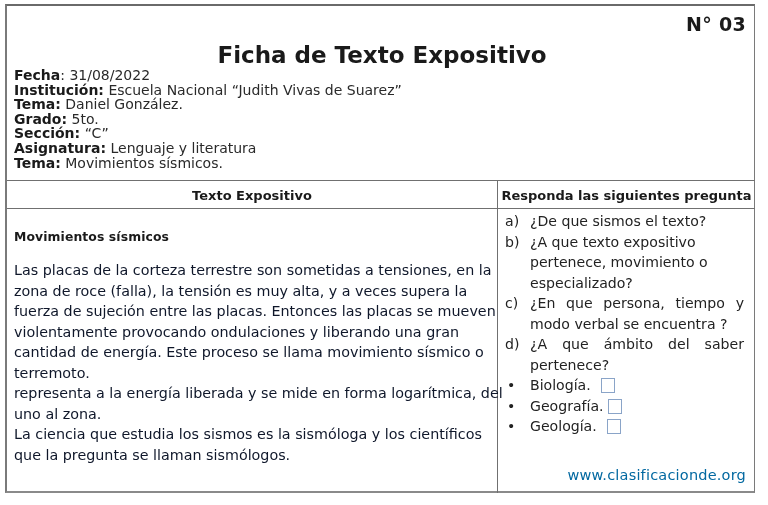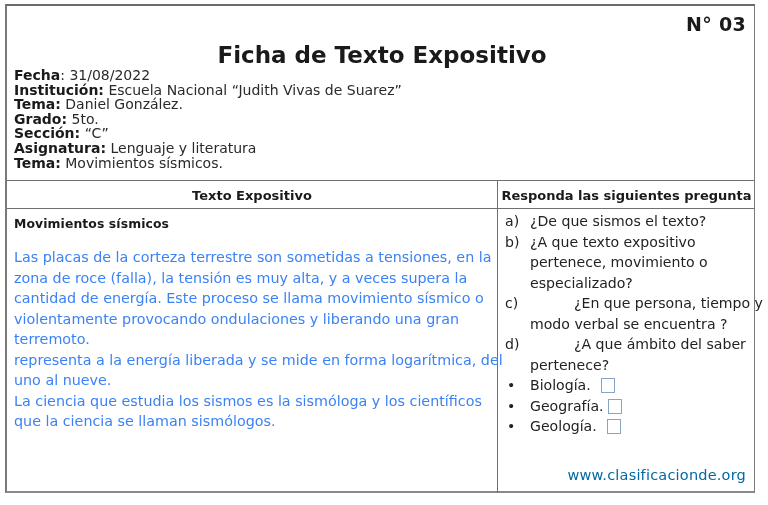--- a/index.html
+++ b/index.html
@@ -10,28 +10,28 @@
            border-right:1.5px solid #7a7a7a; border-bottom:2px solid #8a8a8a; box-sizing:border-box; }
   .number { position:absolute; right:8px; top:7px; font-size:19px; font-weight:bold; letter-spacing:0.3px; }
   .title { position:absolute; left:0; width:750px; top:36px; text-align:center; font-size:23px; font-weight:bold; }
   .meta { position:absolute; left:7px; top:62px; font-size:14px; line-height:14.6px; color:#2a2a2a; }
   .meta .row { white-space:nowrap; }
   .meta b { font-weight:bold; color:#1a1a1a; }
   .hline { position:absolute; left:0; height:0; border-top:1.5px solid #707070; width:748px; }
   .vline { position:absolute; top:175px; width:0; border-left:1.5px solid #707070; height:312px; }
   .colhead { position:absolute; top:176px; height:27px; line-height:27px; font-size:13px; font-weight:bold; text-align:center; color:#1a1a1a; }
   .left-body { position:absolute; left:7px; top:207px; width:480px; }
-  .subhead { font-size:12.4px; font-weight:bold; margin-top:3px; letter-spacing:0.1px; }
-  .para { font-size:14.3px; line-height:20.5px; margin-top:16px; color:#3b82f6; }
+  .subhead { font-size:12.4px; font-weight:bold; margin-top:16px; letter-spacing:0.1px; }
+  .para { font-size:14.3px; line-height:20.5px; margin-top:16px; color:#0f172a; }
   .para span { display:block; white-space:nowrap; }
   .right-body { position:absolute; left:496px; top:207px; width:252px; font-size:14.1px; line-height:20.5px; color:#222; }
   .q { position:relative; padding-left:32px; }
   .q .lbl { position:absolute; left:7px; top:0; }
   .q .txt span { display:block; white-space:nowrap; }
-  .just { text-align:justify; text-align-last:justify;margin-left:44px; }
+  .just { text-align:justify; text-align-last:justify; }
   .bul { position:relative; padding-left:32px; height:20.5px; white-space:nowrap; }
   .bul .dot { position:absolute; left:9px; top:0; }
   .chk { display:inline-block; width:14px; height:15px; border:1.2px solid #8aa4c8; vertical-align:-3px; margin-left:6px; box-sizing:border-box; }
   .watermark { position:absolute; right:8px; top:461px; font-size:14.5px; color:#0369a1; letter-spacing:0.2px; }
 </style>
 </head>
 <body>
 
 <div class="sheet">
   <div class="number">N° 03</div>
@@ -52,27 +52,28 @@
   <div class="vline" style="left:490px"></div>
 
   <div class="colhead" style="left:0;width:490px">Texto Expositivo</div>
   <div class="colhead" style="left:491px;width:257px">Responda las siguientes pregunta</div>
 
   <div class="left-body">
     <div class="subhead">Movimientos  sísmicos</div>
     <div class="para">
       <span>Las placas de la corteza terrestre son sometidas a tensiones, en la</span>
       <span>zona de roce (falla), la tensión es muy alta, y a veces supera la</span>
+      <span>fuerza de sujeción entre las placas. Entonces las placas se mueven</span>
+      <span>violentamente provocando ondulaciones y liberando una gran</span>
       <span>cantidad de energía. Este proceso se llama movimiento sísmico o</span>
-      <span>violentamente provocando ondulaciones y liberando una gran</span>
       <span>terremoto.</span>
       <span>representa a la energía liberada y se mide en forma logarítmica, del</span>
-      <span>uno al nueve.</span>
+      <span>uno al zona.</span>
       <span>La ciencia que estudia los sismos es la sismóloga y los científicos</span>
-      <span>que la ciencia se llaman sismólogos.</span>
+      <span>que la pregunta se llaman sismólogos.</span>
     </div>
   </div>
 
   <div class="right-body" style="left:491px;top:205px;">
     <div class="q">
       <span class="lbl">a)</span>
       <div class="txt">
           <span>¿De que sismos el texto?</span>
         </div>
     </div>

